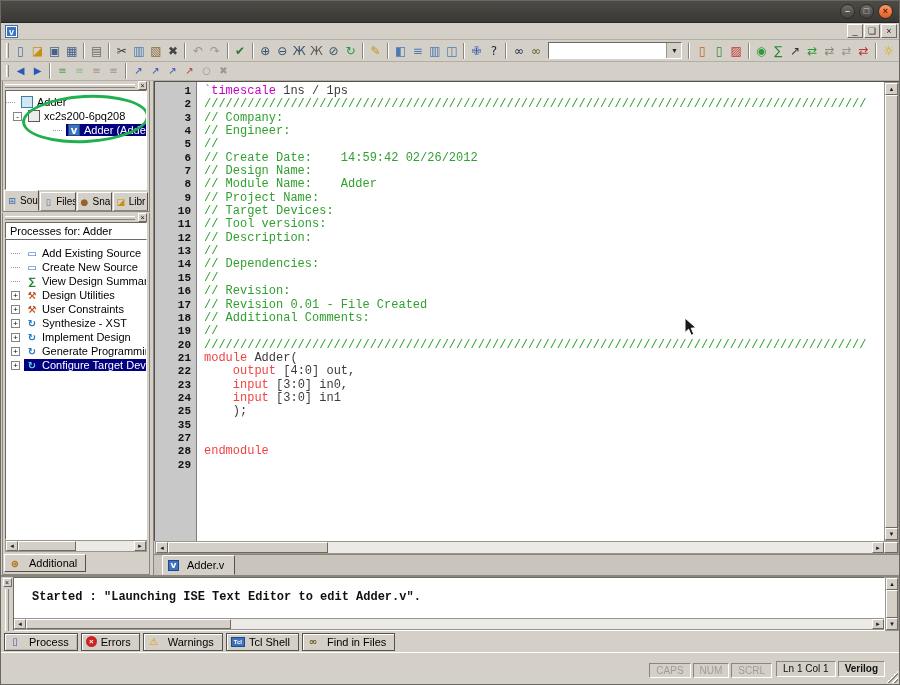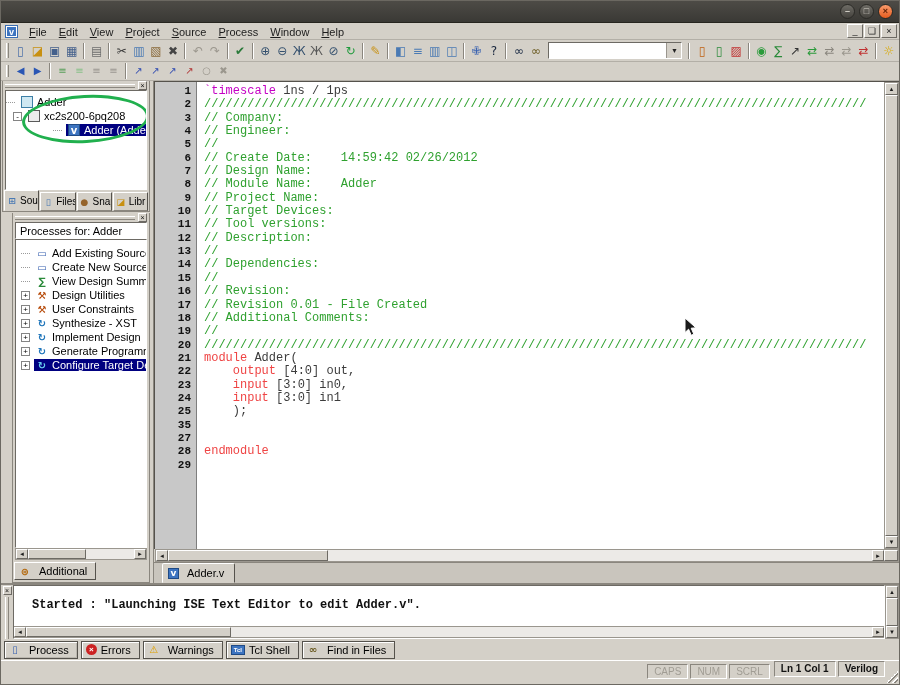--- a/index.html
+++ b/index.html
@@ -57,21 +57,21 @@
   .node-icon { width:12px; height:12px; flex:none; margin-right:4px; display:inline-flex; align-items:center; justify-content:center; font-size:10px; font-weight:bold; font-family:"DejaVu Sans",sans-serif; }
   .row-hl { display:flex; align-items:center; padding:0 2px; }
   .row-hl.selected { background:#000080; color:#fff; }
   .annotation-ellipse { position:absolute; left:16px; top:4px; width:127px; height:48px; border:3px solid #21b04e; border-radius:50%; transform:rotate(-3deg); pointer-events:none; }
 
   .mini-tabs { height:21px; display:flex; align-items:flex-end; padding:0 1px; gap:1px; }
   .mini-tab { height:19px; flex:1; min-width:0; background:#d4d0c8; border:1px solid; border-color:#fff #55524c #8a867e #fff; display:flex; align-items:center; font-size:10px; padding:0 2px; gap:2px; overflow:hidden; white-space:nowrap; }
   .mini-tab.active { border-bottom-color:#d4d0c8; height:21px; }
   .mini-tab .node-icon { margin-right:1px; width:10px; height:10px; font-size:9px; }
 
-  .processes-panel { flex:1; display:flex; flex-direction:column; border:1px solid #8a867e; border-top:none; margin:1px 1px 0 11px; background:#d4d0c8; min-height:0; }
+  .processes-panel { flex:1; display:flex; flex-direction:column; border:1px solid #8a867e; border-top:none; margin:1px 1px 0 1px; background:#d4d0c8; min-height:0; }
   .proc-header { height:17px; background:#fff; border:1px solid; border-color:#6d6a64 #fff #fff #6d6a64; margin:0 2px; font-size:11px; padding:2px 4px; }
   .proc-tree { flex:1; background:#fff; border:1px solid; border-color:#6d6a64 #fff #fff #6d6a64; margin:0 2px; overflow:hidden; padding-top:6px; }
   .proc-row { height:14px; display:flex; align-items:center; font-size:11px; padding-left:5px; white-space:nowrap; overflow:hidden; }
 
   
   .sb-h { height:12px; display:flex; align-items:stretch; background:#eceae7; border:1px solid #9a968e; }
   .sb-v { width:13px; display:flex; flex-direction:column; background:#f0eeec; border:1px solid #9a968e; }
   .sb-btn { background:#d4d0c8; border:1px solid; border-color:#fff #6d6a64 #6d6a64 #fff; color:#1a1a1a; font-size:6px; display:flex; align-items:center; justify-content:center; flex:none; }
   .sb-h .sb-btn { width:12px; }
   .sb-v .sb-btn { height:12px; }
@@ -99,21 +99,21 @@
   .strip-ridge { flex:1; width:4px; border-left:1px solid #fff; border-right:1px solid #8a867e; margin-top:2px; }
   .console-body { flex:1; background:#fff; border:1px solid; border-color:#6d6a64 #fff #fff #6d6a64; display:flex; flex-direction:column; min-width:0; }
   .console-text { flex:1; font-family:"Liberation Mono","DejaVu Sans Mono",monospace; font-size:12px; font-weight:bold; color:#111; padding:12px 0 0 18px; white-space:nowrap; overflow:hidden; }
   .console-tabs { height:21px; display:flex; align-items:center; gap:3px; padding:1px 3px; background:#d4d0c8; }
   .con-tab { height:18px; background:#d4d0c8; border:1px solid #55524c; box-shadow:inset 1px 1px 0 #fff; display:flex; align-items:center; gap:4px; font-size:11px; padding:0 8px 0 4px; }
   .con-tab.active { box-shadow:inset 1px 1px 0 #fff, inset -1px -1px 0 #bab6ae; }
   .ic-round { width:11px; height:11px; border-radius:50%; background:#cc2222; color:#fff; font-size:8px; line-height:11px; text-align:center; font-weight:bold; }
   .ic-chipname { background:#3d74c0; color:#fff; font-size:6px; padding:1px 2px; border:1px solid #1f4a85; font-weight:bold; }
 
   
-  .statusbar { height:24px; display:flex; justify-content:flex-end; gap:2px; padding:0 14px 0 4px; background:#d4d0c8; border-top:1px solid #fff; position:relative; }
+  .statusbar { height:32px; display:flex; align-items:center; justify-content:flex-end; gap:2px; padding:0 14px 0 4px; background:#d4d0c8; border-top:1px solid #fff; position:relative; }
   .status-cell { height:16px; border:1px solid; border-color:#8a867e #fff #fff #8a867e; font-size:10px; padding:1px 6px; color:#111; white-space:nowrap; }
   .status-cell.dim { color:#a19d94; }
   .resize-grip { position:absolute; right:1px; bottom:1px; width:12px; height:12px; background:
     linear-gradient(135deg, transparent 50%, #fff 50%, #fff 58%, #8a867e 58%, #8a867e 66%, transparent 66%, transparent 74%, #fff 74%, #fff 82%, #8a867e 82%, #8a867e 90%, transparent 90%); }
 
   .mouse-cursor { position:absolute; left:684px; top:317px; z-index:99; pointer-events:none; }
 </style>
 </head>
 <body>
 
@@ -124,21 +124,20 @@
       <span class="circle-btn">–</span>
       <span class="circle-btn">□</span>
       <span class="circle-btn close">×</span>
     </span>
   </div>
 
   <div class="menubar">
     <span class="appicon">
         <span>v</span>
       </span>
-    <span><span class="menu-item">File</span><span class="menu-item">Edit</span><span class="menu-item">View</span><span class="menu-item">Project</span><span class="menu-item">Source</span><span class="menu-item">Process</span><span class="menu-item">Window</span><span class="menu-item">Help</span></span>
     <span class="mdi-controls">
       <span class="mdi-btn">_</span>
       <span class="mdi-btn">❏</span>
       <span class="mdi-btn">×</span>
     </span>
   </div>
 
   <div class="toolbar t1">
       <span class="tb-grip"></span>
       <span class="tbtn">
@@ -551,21 +550,21 @@
         <span>Tcl Shell</span>
       </span>
       <span class="con-tab">
         <span class="node-icon" style="color: rgb(106, 90, 32);">∞</span>
         <span>Find in Files</span>
       </span>
     </div>
 
   <div class="statusbar">
     <span id="status-ind"><span class="status-cell dim" style="margin-right: 2px;">CAPS</span><span class="status-cell dim" style="margin-right: 2px;">NUM</span><span class="status-cell dim" style="margin-right: 2px;">SCRL</span></span>
-    <span class="status-cell" style="font-weight:bold;">Ln 1 Col 1</span>
+    <span class="status-cell" style="font-weight:normal;">Ln 1 Col 1</span>
     <span class="status-cell" style="font-weight:bold;">Verilog</span>
     <span class="resize-grip"></span>
   </div>
 
 </div>
 
 <svg class="mouse-cursor" width="13" height="20" viewBox="0 0 13 20">
   <polygon points="1,1 1,15.5 4.6,12.2 7.2,18.3 9.8,17.1 7.2,11.2 12,10.8" fill="#1a1a1a" stroke="#ffffff" stroke-width="1"></polygon>
 </svg>
 

